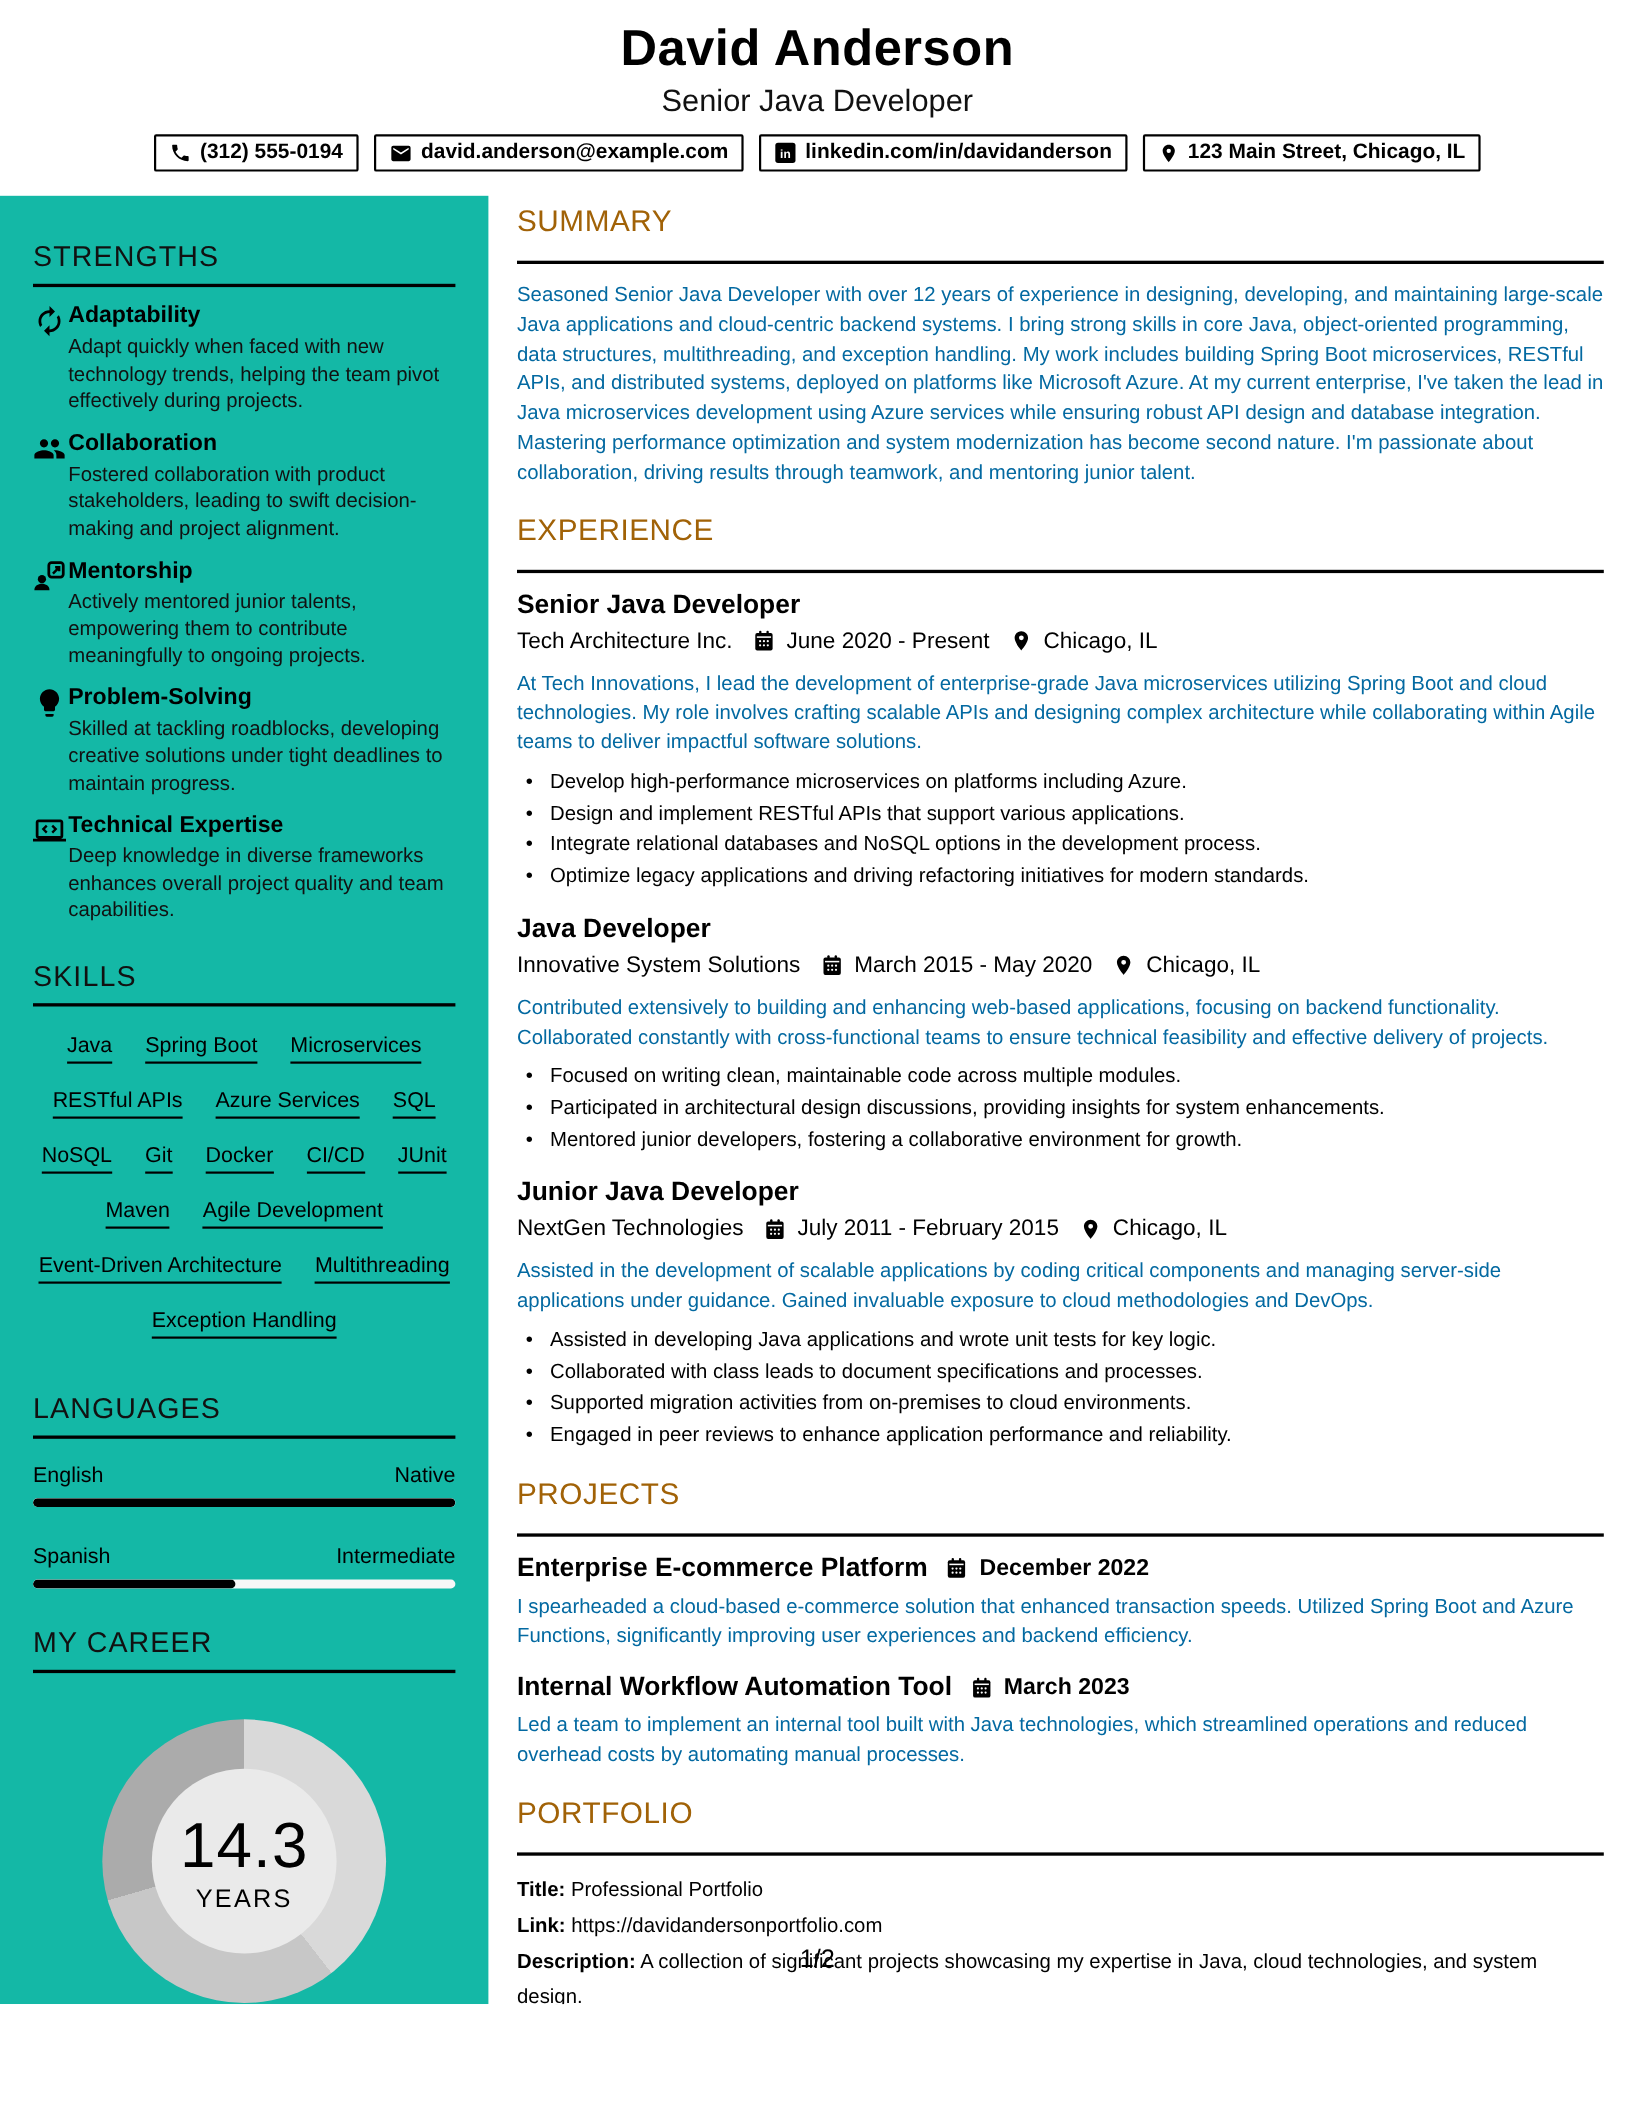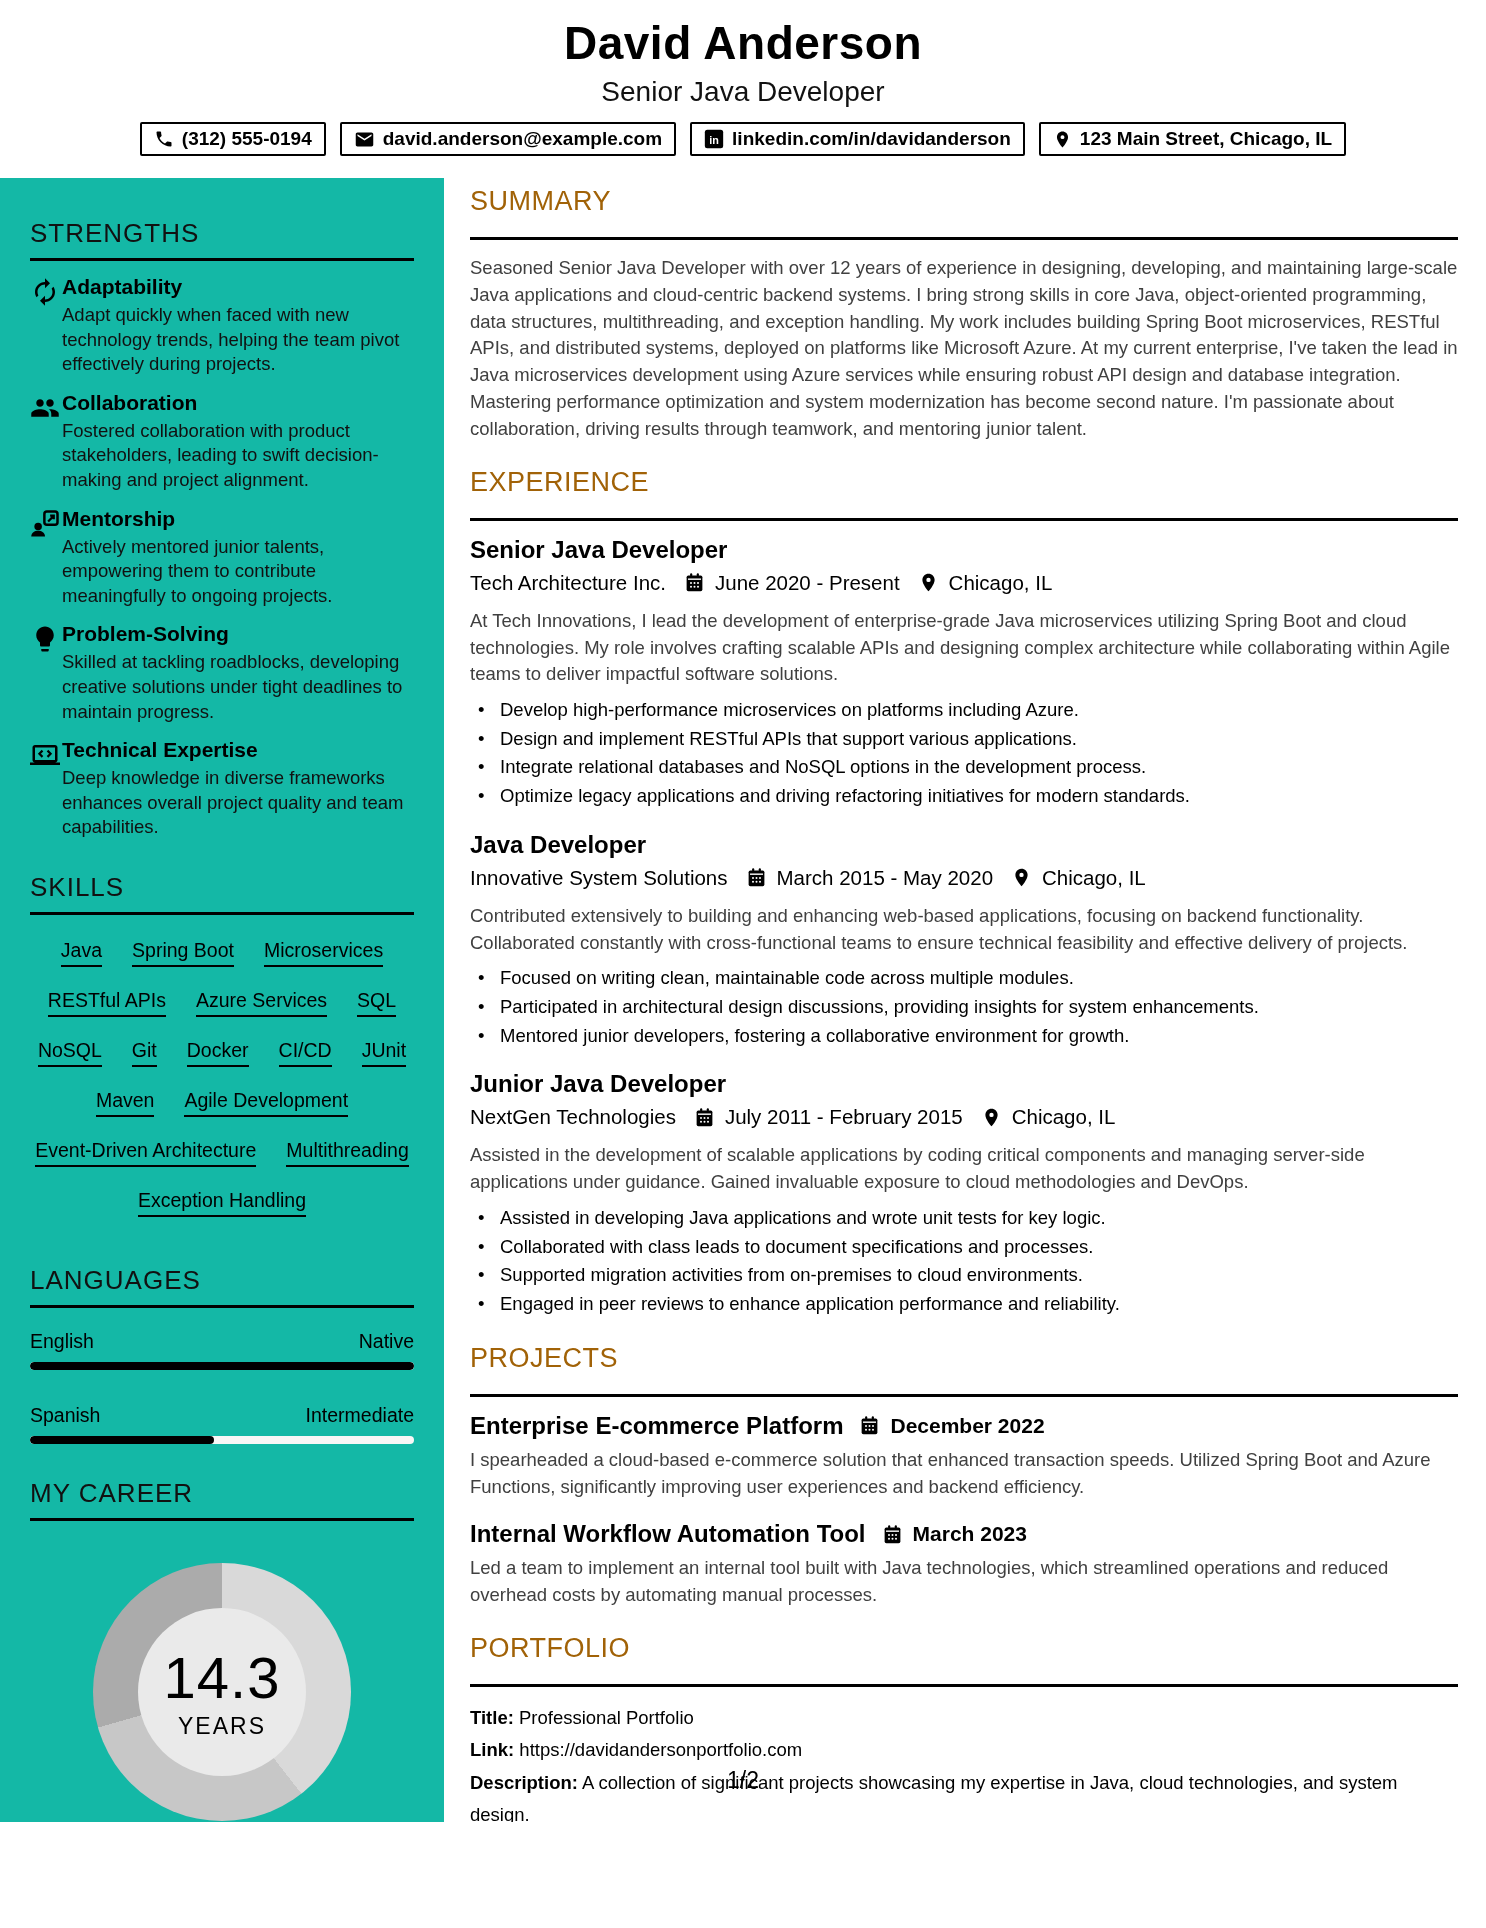--- a/index.html
+++ b/index.html
@@ -57,21 +57,21 @@
   }
   .donut-num { font-size:58px; font-weight:500; letter-spacing:1px; }
   .donut-unit { font-size:23px; letter-spacing:2px; margin-top:2px; }
   
   .main { position:absolute; left:470px; top:186px; width:988px; }
   .sec-h {
     font-size:27px; font-weight:400; letter-spacing:.5px; color:#a16207;
     border-bottom:3px solid #000; padding-bottom:20px; margin-bottom:15px;
   }
   .sec { margin-bottom:24px; }
-  .body-text { font-size:18.5px; line-height:1.45; color:#404040; }
+  .body-text { font-size:18.5px; line-height:1.45; color:#0369a1; }
   .job { margin-bottom:20px; }
   .job-title { font-size:24px; font-weight:700; }
   .meta { display:flex; align-items:center; gap:10px; font-size:20.5px; margin:7px 0 13px 0; }
   .meta .m-ico { display:flex; margin-left:8px; }
   ul.bullets { list-style:none; margin-top:8px; }
   ul.bullets li {
     position:relative; padding-left:30px; font-size:18.5px; line-height:1.55;
   }
   ul.bullets li::before {
     content:"\2022"; position:absolute; left:8px; top:0; font-size:18.5px;

